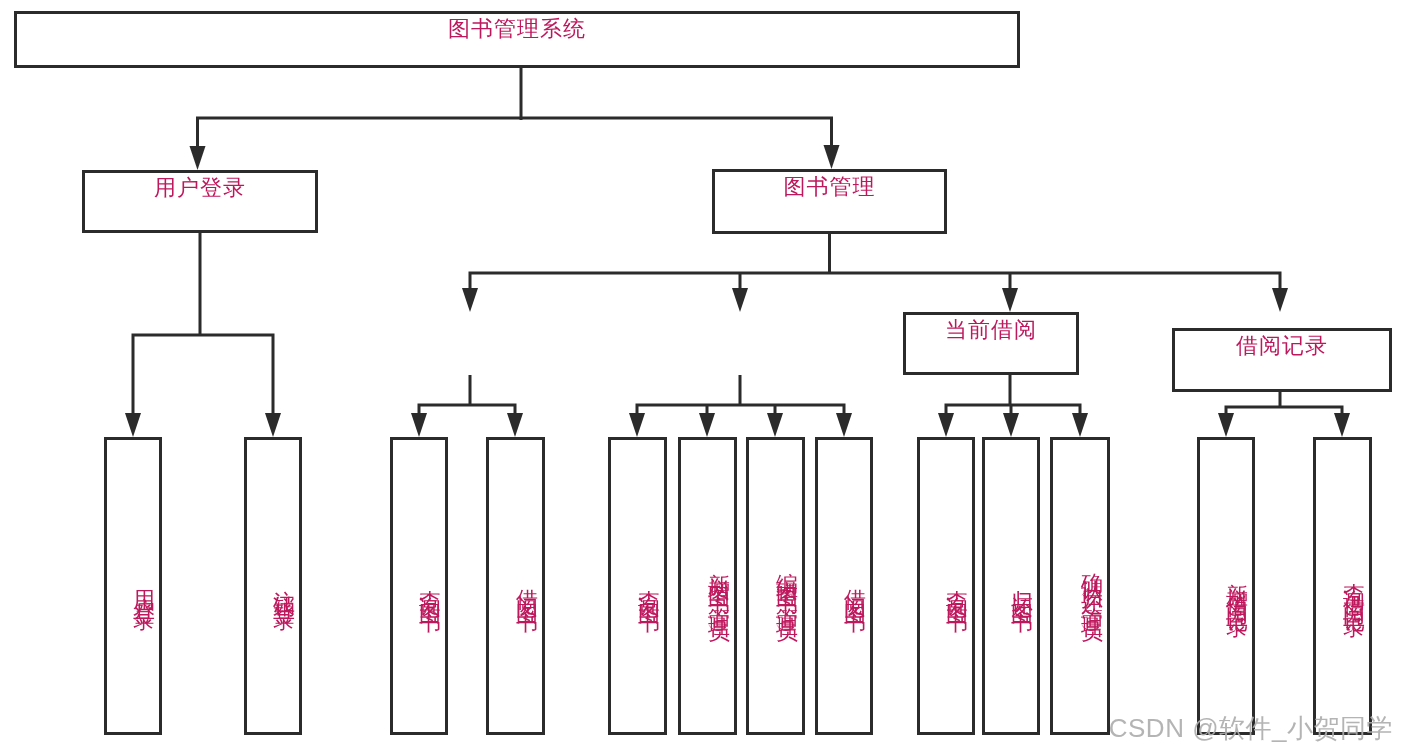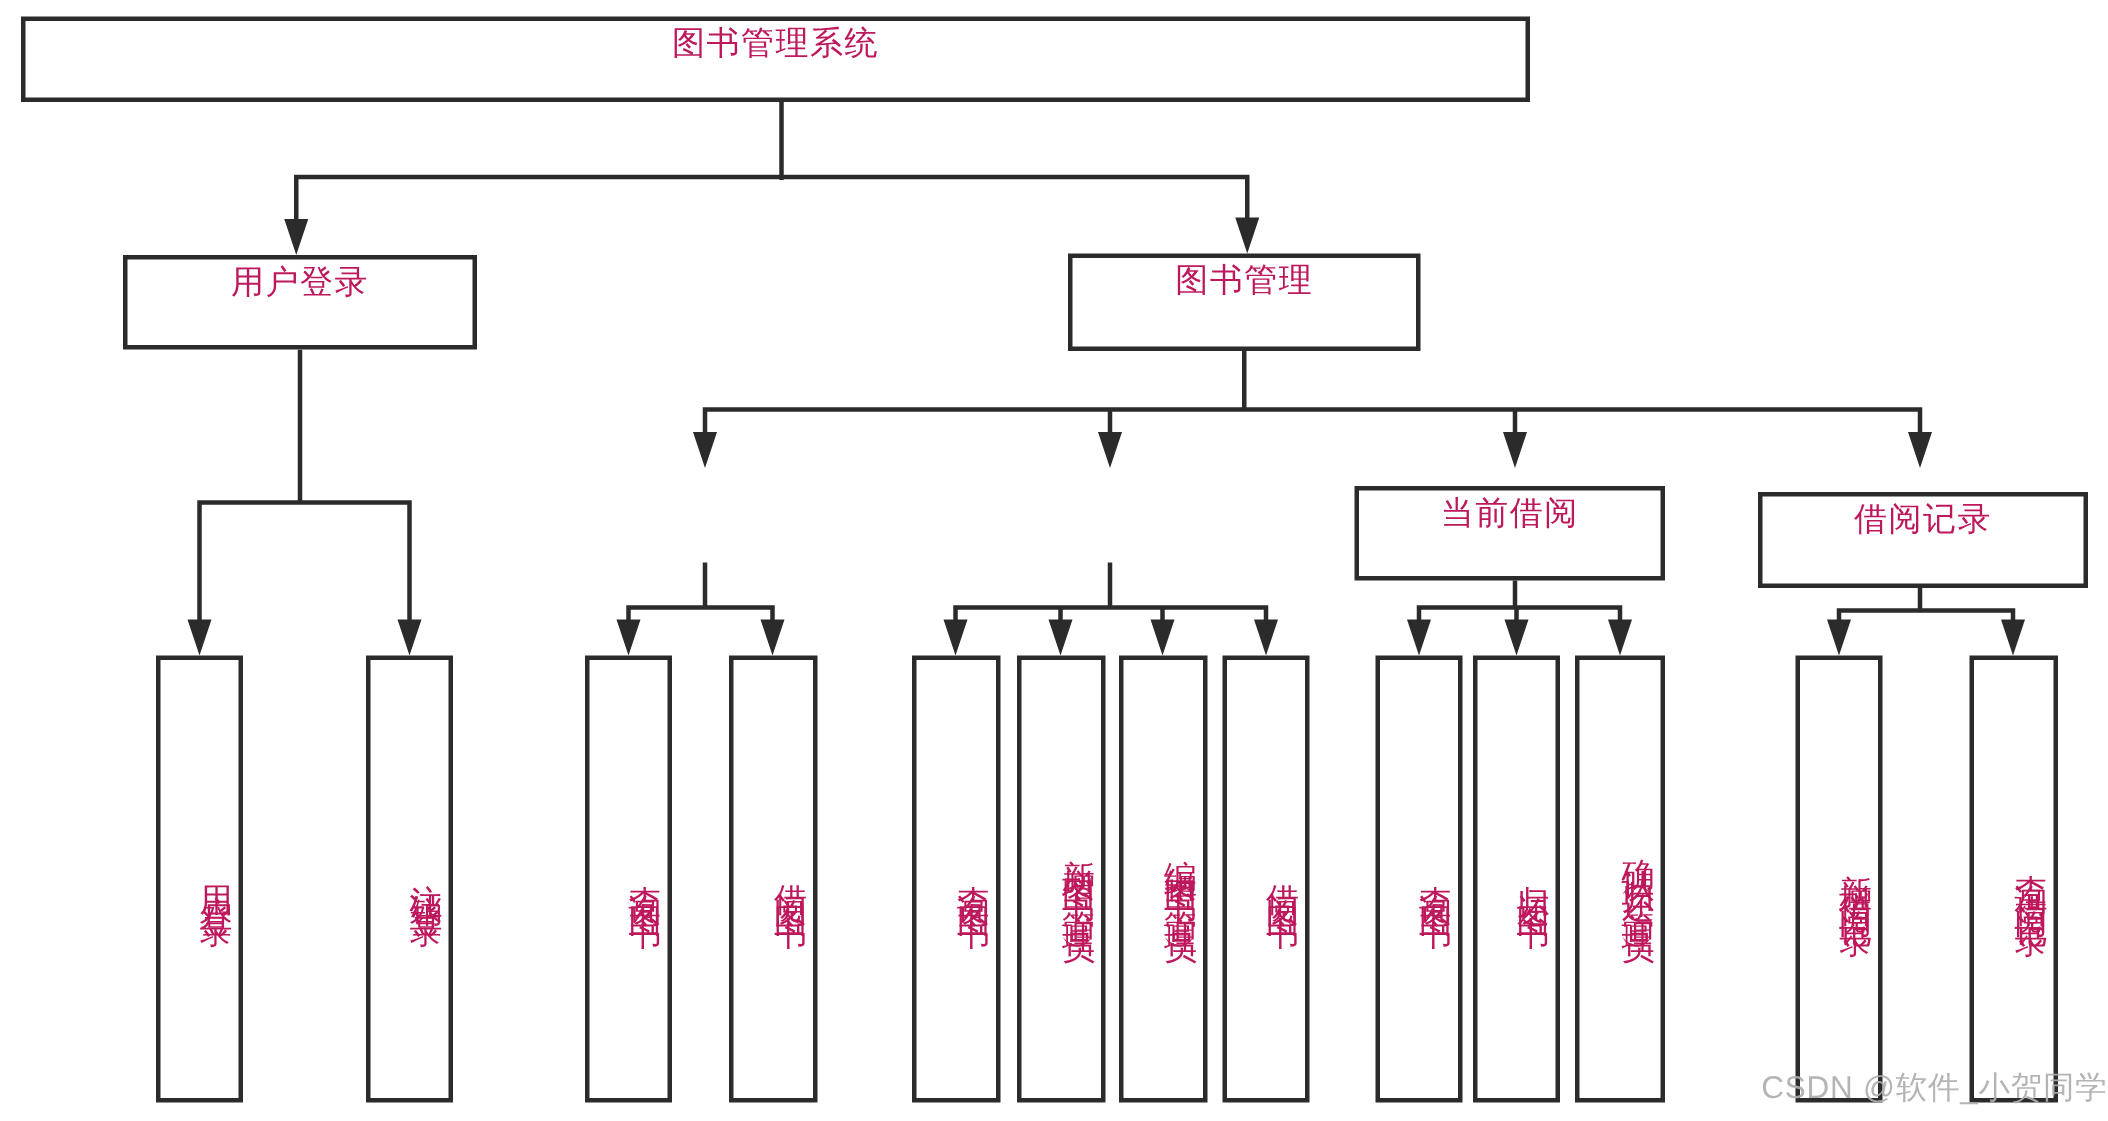--- a/index.html
+++ b/index.html
@@ -36,23 +36,23 @@
     letter-spacing: 1px;
   }
   .leaf {
     writing-mode: vertical-rl;
     text-orientation: mixed;
     letter-spacing: 7px;
     font-size: 22px;
   }
   .watermark {
     position: absolute;
-    right: 0;
+    right: 12px;
     top: 711px;
-    font-size: 21px;
+    font-size: 26px;
     color: rgba(174, 174, 174, 0.92);
     z-index: 2;
     letter-spacing: 0.5px;
     white-space: nowrap;
   }
 </style>
 </head>
 <body>
 
 <div id="canvas">
@@ -95,21 +95,21 @@
     <span>图书管理系统</span>
   </div>
 
   <div class="node" style="left:82px; top:170px; width:236px; height:63px;">
     <span>用户登录</span>
   </div>
   <div class="node" style="left:712px; top:169px; width:235px; height:65px;">
     <span>图书管理</span>
   </div>
 
-  <div class="node" style="left:903px; top:312px; width:207px; height:63px;margin-top:12px;">
+  <div class="node" style="left:903px; top:312px; width:176px; height:63px;">
     <span>当前借阅</span>
   </div>
   <div class="node" style="left:1172px; top:328px; width:220px; height:64px;">
     <span>借阅记录</span>
   </div>
 
   <div class="node leaf" style="left:104px; top:437px; width:58px; height:298px;">
     <span>用户登录</span>
   </div>
   <div class="node leaf" style="left:244px; top:437px; width:58px; height:298px;">

